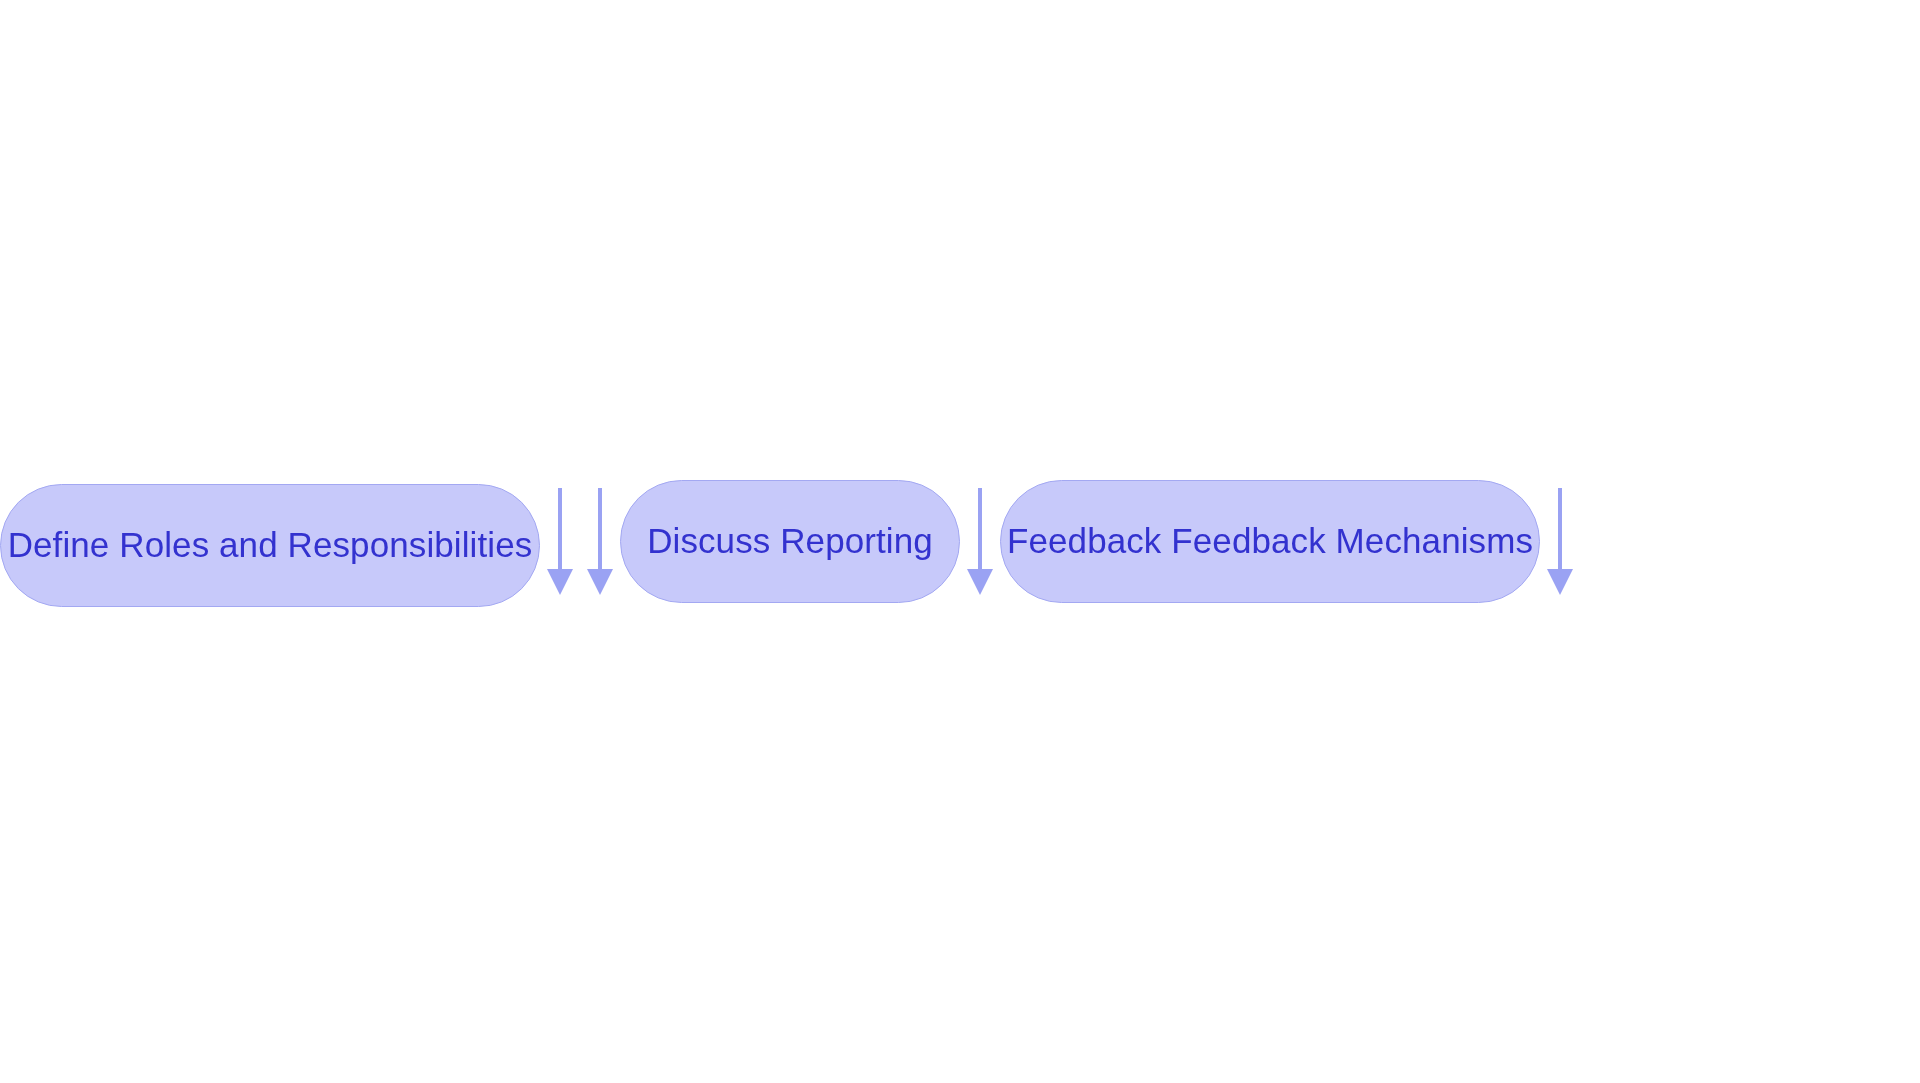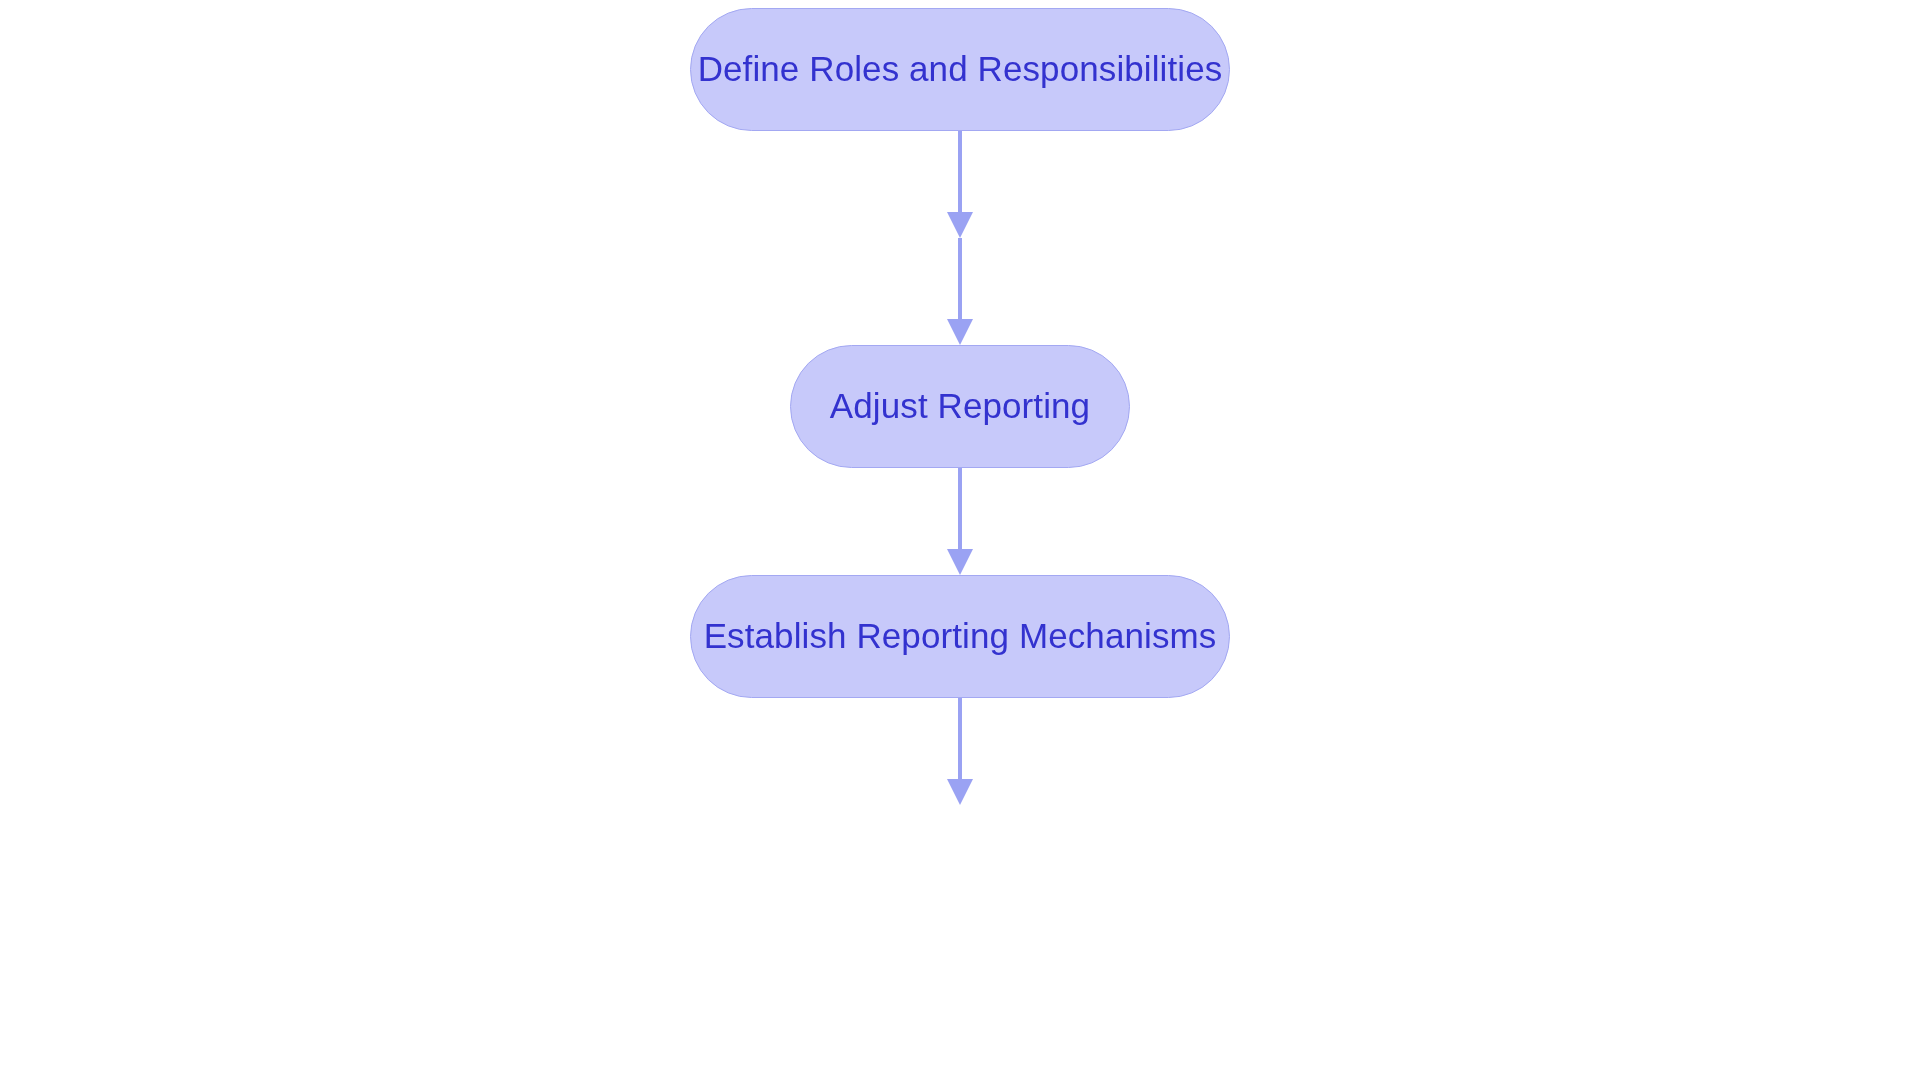--- a/index.html
+++ b/index.html
@@ -22,21 +22,21 @@
     background: #ffffff;
   }
 
   .flow-column {
     position: absolute;
     left: 0;
     top: 0;
     width: 1920px;
     height: 1083px;
     display: flex;
-    flex-direction: column;
+    flex-direction: row;
     align-items: center;
     justify-content: flex-start;
   }
 
   .node {
     box-sizing: border-box;
     height: 123px;
     border-radius: 62px;
     background: #c7c9fa;
     border: 1.6px solid #a3a8f2;
@@ -107,30 +107,30 @@
       <div class="connector-head"></div>
     </div>
 
 
     <div class="connector">
       <div class="connector-line"></div>
       <div class="connector-head"></div>
     </div>
 
     <div class="node n2">
-      <span class="node-label">Adjust Reporting</span>
+      <span class="node-label">Discuss Reporting</span>
     </div>
 
     <div class="connector">
       <div class="connector-line"></div>
       <div class="connector-head"></div>
     </div>
 
     <div class="node n3">
-      <span class="node-label">Establish Reporting Mechanisms</span>
+      <span class="node-label">Feedback Feedback Mechanisms</span>
     </div>
 
     <div class="connector">
       <div class="connector-line"></div>
       <div class="connector-head"></div>
     </div>
 
 
   </div>
 </div>

